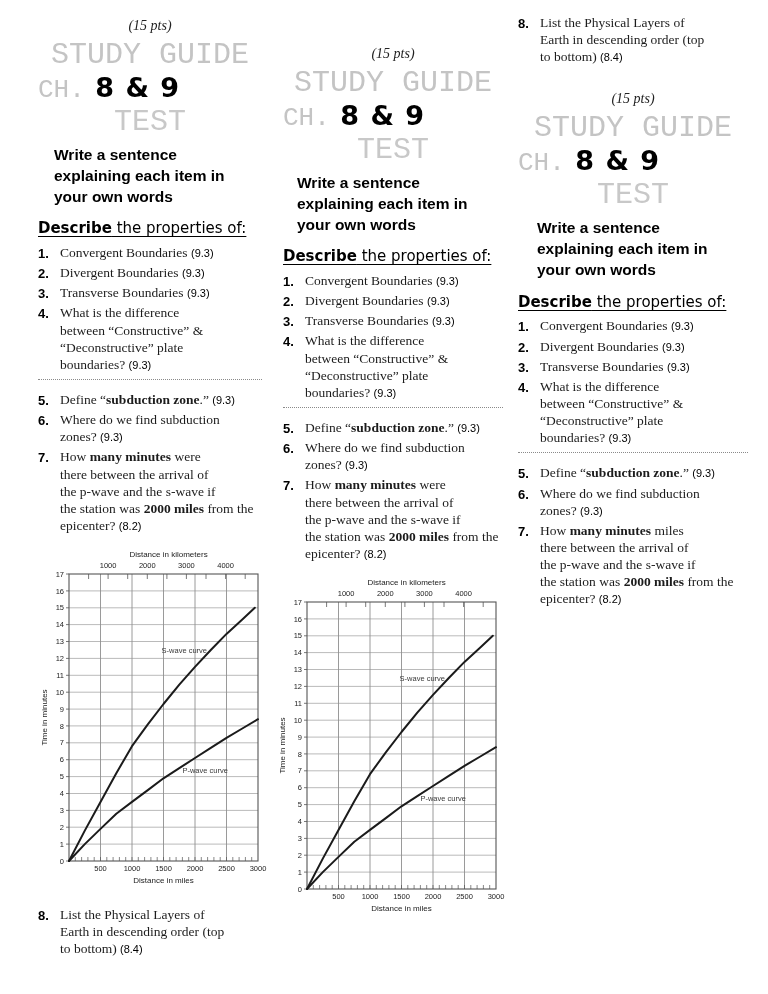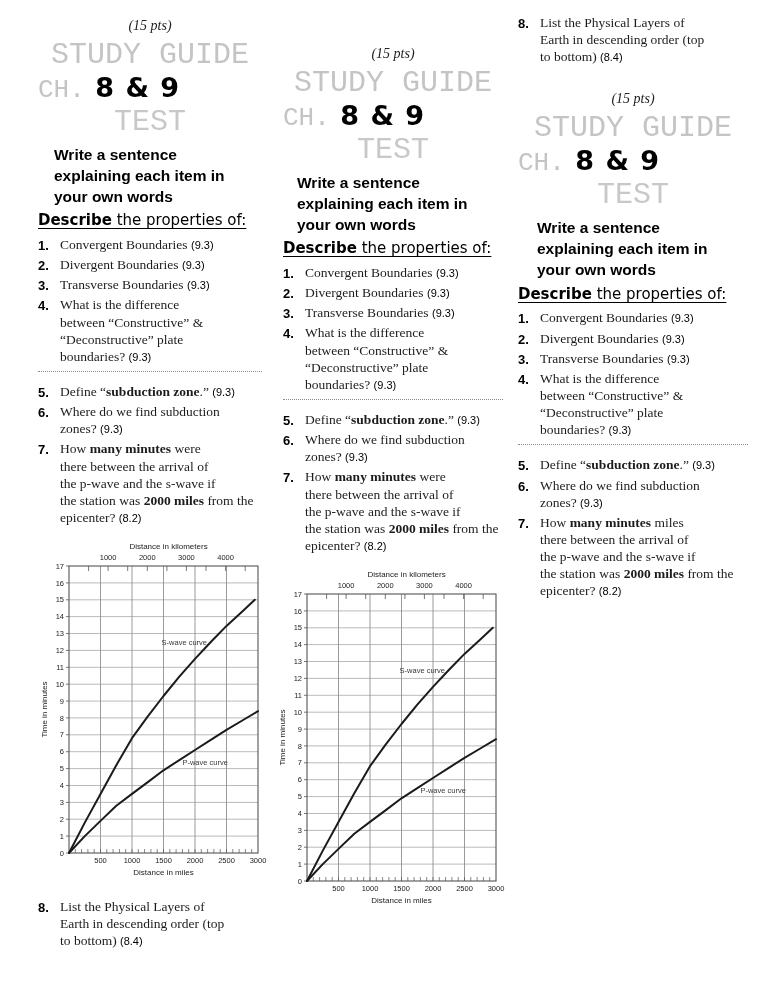--- a/index.html
+++ b/index.html
@@ -12,21 +12,21 @@
 
   .pts{font:italic 14px "Liberation Serif",serif;color:#222;text-align:center;margin:6px 0 0;}
   .title-top{font:30px "Liberation Mono",monospace;color:#c4c4c4;text-align:center;
              margin-top:6px;line-height:1.0;white-space:nowrap;}
   .title-ch-line{margin-top:4px;line-height:1.0;white-space:nowrap;}
   .ch{font:26px "Liberation Mono",monospace;color:#c4c4c4;}
   .chnum{font-family:"DejaVu Sans",sans-serif;font-weight:800;font-size:27px;color:#000;letter-spacing:1px;}
   .title-test{font:30px "Liberation Mono",monospace;color:#c8c8c8;text-align:center;margin-top:2px;line-height:1.0;}
   .instructions{font-family:"Liberation Sans",sans-serif;font-weight:bold;font-size:15.5px;
                 color:#000;line-height:1.34;margin:8px auto 0;max-width:192px;}
-  .describe{margin-top:4px;font-family:"DejaVu Sans",sans-serif;font-size:15px;color:#000;
+  .describe{margin-top:12px;font-family:"DejaVu Sans",sans-serif;font-size:15px;color:#000;
             line-height:1.25;}
   .describe .ul-wrap{text-decoration:underline;text-underline-offset:3px;}
   .describe .lead{font-weight:bold;}
 
   .qlist{margin-top:6px;}
   .qrow{display:flex;margin-bottom:3px;}
   .qnum{flex:none;width:22px;font-family:"Liberation Sans",sans-serif;font-weight:bold;
         font-size:13px;color:#000;padding-top:2px;}
   .qtext{font-family:"Liberation Serif",serif;font-size:13.5px;line-height:1.27;color:#1c1c1c;
          white-space:pre-line;max-width:196px;}

